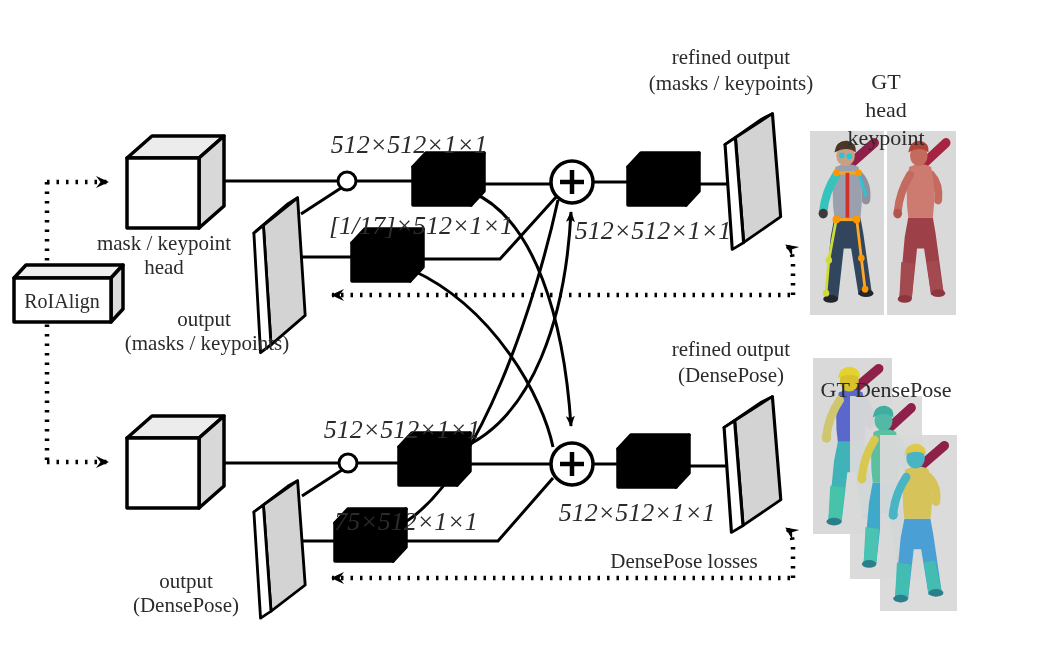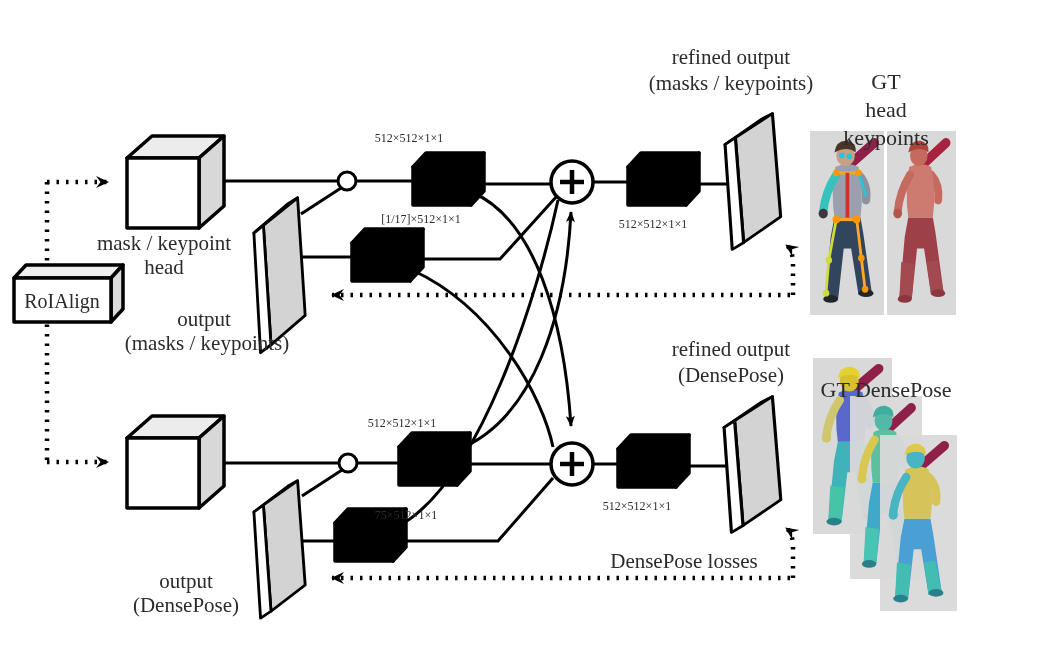--- a/index.html
+++ b/index.html
@@ -1,21 +1,21 @@
 <!DOCTYPE html>
 <html><head>
 <meta charset="utf-8">
 <style>
   html,body{margin:0;padding:0;background:#fff;}
   #stage{position:relative;width:1060px;height:648px;background:#ffffff;overflow:hidden;
          font-family:"Liberation Serif","DejaVu Serif",serif;}
   #art{position:absolute;left:0;top:0;}
   .lbl{position:absolute;transform:translateX(-50%);white-space:nowrap;
        font-size:21px;color:#2b2b2b;line-height:1;}
-  .lbl.dim{font-size:12px;}
+  .lbl.dim{font-size:26px;font-style:italic;}
   .lbl.big{font-size:22px;margin-top:36px;}
   
   .p-photo   {--bat:#8e2049;--hair:#4a3526;--skin:#c9a083;--skin2:#3a3a3a;--shirt:#9aa0ad;
               --armL:#36c3bd;--armR:#8d939e;--pants:#31455c;--calves:transparent;--shoes:#22262b;}
   .p-redmask {--bat:#a62440;--hair:#b04339;--skin:#c46a5e;--skin2:#b0564c;--shirt:#cd7b70;
               --armL:#c46a5e;--armR:#c46a5e;--pants:#9e4048;--calves:#a34a50;--shoes:#8c3640;}
   .p-dp1     {--bat:#8e2049;--hair:#e3d22f;--skin:#d8c22c;--skin2:#cfc66f;--shirt:#5a68cc;
               --armL:#cfc66f;--armR:#5a68cc;--pants:#3fb3b8;--calves:#46c3a9;--shoes:#2a7f8a;}
   .p-dp2     {--bat:#8e2049;--hair:#3fae9e;--skin:#52b9a6;--skin2:#d8c84f;--shirt:#5cbfa0;
               --armL:#d8c84f;--armR:#57a9c9;--pants:#3fa9c9;--calves:#49c3b2;--shoes:#2a7f8a;}
@@ -245,21 +245,21 @@
 
 <div class="lbl dim" style="left:409px;top:132px">512×512×1×1</div>
 <div class="lbl dim" style="left:421px;top:213px">[1/17]×512×1×1</div>
 <div class="lbl dim" style="left:653px;top:218px">512×512×1×1</div>
 
 <div class="lbl" style="left:731px;top:47px">refined output</div>
 <div class="lbl" style="left:731px;top:73px">(masks / keypoints)</div>
 
 <div class="lbl big" style="left:886px;top:35px">GT</div>
 <div class="lbl big" style="left:886px;top:63px">head</div>
-<div class="lbl big" style="left:886px;top:91px">keypoints</div>
+<div class="lbl big" style="left:886px;top:91px">keypoint</div>
 
 <div class="lbl" style="left:164px;top:233px">mask / keypoint</div>
 <div class="lbl" style="left:164px;top:257px">head</div>
 
 <div class="lbl" style="left:62px;top:291px;font-size:20px">RoIAlign</div>
 
 <div class="lbl" style="left:204px;top:309px">output</div>
 <div class="lbl" style="left:207px;top:333px">(masks / keypoints)</div>
 
 

